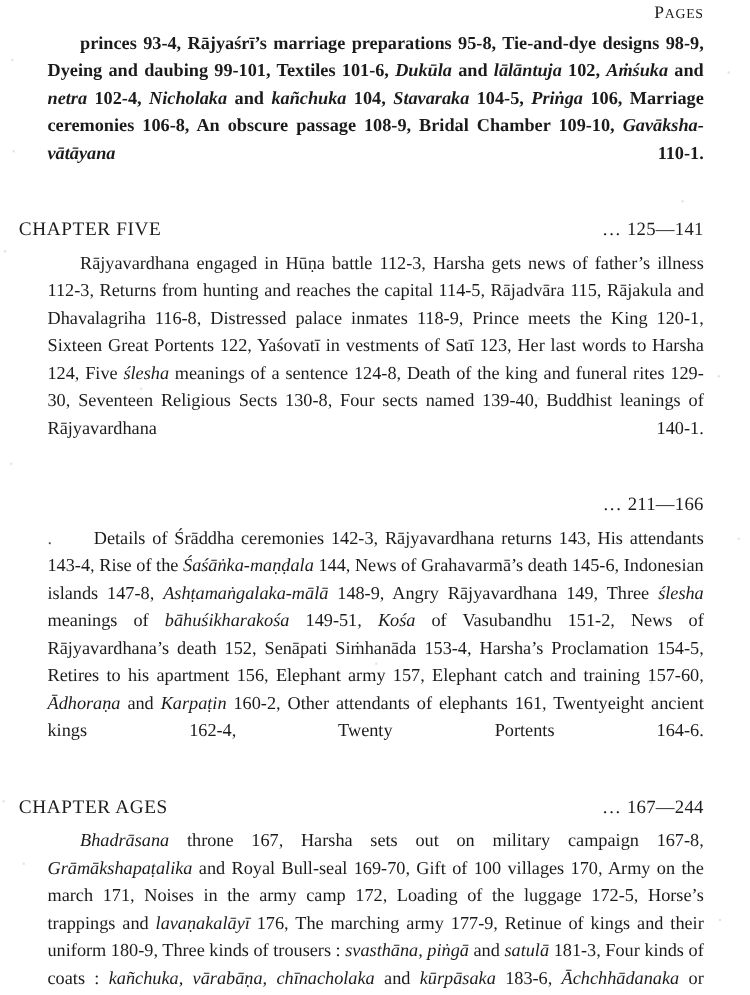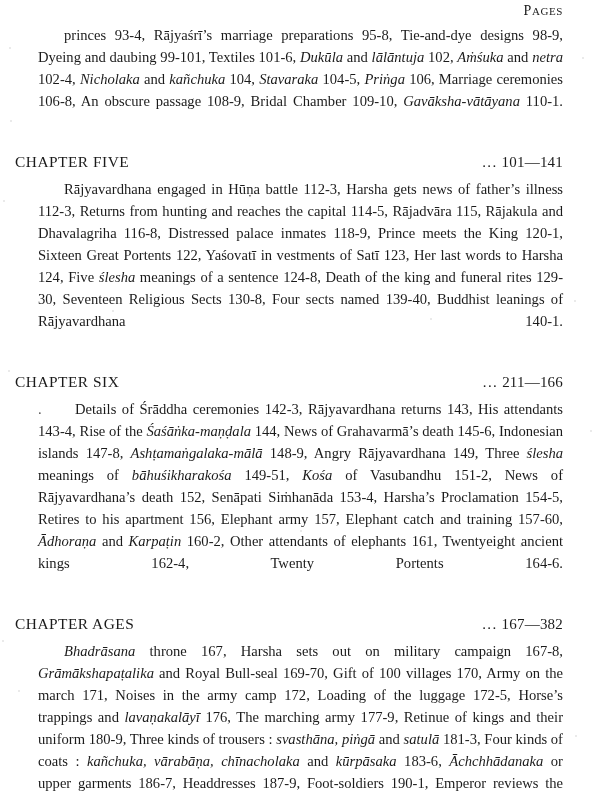--- a/index.html
+++ b/index.html
@@ -52,20 +52,21 @@
     text-align: justify;
     text-justify: inter-word;
     font-size: 14.6px;
     line-height: 22px;
     margin: 0;
     padding: 0 0 0 23px;
     hyphens: none;
   }
   .entry-block.first-block {
     padding-top: 0;
+    font-weight: bold;
   }
   .entry-block .indent {
     display: inline-block;
     width: 26px;
   }
   .entry-block::after {
     content: "";
     display: inline-block;
     width: 100%;
   }
@@ -130,43 +131,42 @@
   <div class="content">
 
     <p class="entry-block first-block">
       <span class="indent"></span><span><span>princes 93-4, Rājyaśrī’s marriage preparations 95-8, Tie-and-dye designs 98-9, Dyeing and daubing 99-101, Textiles 101-6, </span><i>Dukūla</i><span> and </span><i>lālāntuja</i><span> 102, </span><i>Aṁśuka</i><span> and </span><i>netra</i><span> 102-4, </span><i>Nicholaka</i><span> and </span><i>kañchuka</i><span> 104, </span><i>Stavaraka</i><span> 104-5, </span><i>Priṅga</i><span> 106, Marriage ceremonies 106-8, An obscure passage 108-9, Bridal Chamber 109-10, </span><i>Gavāksha-vātāyana</i><span> 110-1.</span></span>
     </p>
 
     <div class="gap-before-chapter"></div>
 
     <div class="chapter-row">
       <span class="chapter-title">CHAPTER FIVE</span>
-      <span class="chapter-pages"><span class="leader">...</span> <span>101—141</span></span>
+      <span class="chapter-pages"><span class="leader">...</span> <span>125—141</span></span>
     </div>
     <div class="gap-after-chapter"></div>
     <p class="entry-block">
       <span class="indent"></span><span><span>Rājyavardhana engaged in Hūṇa battle 112-3, Harsha gets news of father’s illness 112-3, Returns from hunting and reaches the capital 114-5, Rājadvāra 115, Rājakula and Dhavalagriha 116-8, Distressed palace inmates 118-9, Prince meets the King 120-1, Sixteen Great Portents 122, Yaśovatī in vestments of Satī 123, Her last words to Harsha 124, Five </span><i>ślesha</i><span> meanings of a sentence 124-8, Death of the king and funeral rites 129-30, Seventeen Religious Sects 130-8, Four sects named 139-40, Buddhist leanings of Rājyavardhana 140-1.</span></span>
     </p>
 
     <div class="gap-before-chapter"></div>
 
     <div class="chapter-row">
-      <span class="chapter-title">CHAPTER SIX</span>
       <span class="chapter-pages"><span class="leader">...</span> <span>211—166</span></span>
     </div>
     <div class="gap-after-chapter"></div>
     <p class="entry-block">
       <span class="scan-dot">.</span><span class="indent"></span><span><span>Details of Śrāddha ceremonies 142-3, Rājyavardhana returns 143, His attendants 143-4, Rise of the </span><i>Śaśāṅka-maṇḍala</i><span> 144, News of Grahavarmā’s death 145-6, Indonesian islands 147-8, </span><i>Ashṭamaṅgalaka-mālā</i><span> 148-9, Angry Rājyavardhana 149, Three </span><i>ślesha</i><span> meanings of </span><i>bāhuśikharakośa</i><span> 149-51, </span><i>Kośa</i><span> of Vasubandhu 151-2, News of Rājyavardhana’s death 152, Senāpati Siṁhanāda 153-4, Harsha’s Proclamation 154-5, Retires to his apartment 156, Elephant army 157, Elephant catch and training 157-60, </span><i>Ādhoraṇa</i><span> and </span><i>Karpaṭin</i><span> 160-2, Other attendants of elephants 161, Twentyeight ancient kings 162-4, Twenty Portents 164-6.</span></span>
     </p>
 
     <div class="gap-before-chapter"></div>
 
     <div class="chapter-row">
       <span class="chapter-title">CHAPTER AGES</span>
-      <span class="chapter-pages"><span class="leader">...</span> <span>167—382</span></span>
+      <span class="chapter-pages"><span class="leader">...</span> <span>167—244</span></span>
     </div>
     <div class="gap-after-chapter"></div>
     <p class="entry-block">
       <span class="indent"></span><span><i>Bhadrāsana</i><span> throne 167, Harsha sets out on military campaign 167-8, </span><i>Grāmākshapaṭalika</i><span> and Royal Bull-seal 169-70, Gift of 100 villages 170, Army on the march 171, Noises in the army camp 172, Loading of the luggage 172-5, Horse’s trappings and </span><i>lavaṇakalāyī</i><span> 176, The marching army 177-9, Retinue of kings and their uniform 180-9, Three kinds of trousers : </span><i>svasthāna, piṅgā</i><span> and </span><i>satulā</i><span> 181-3, Four kinds of coats : </span><i>kañchuka, vārabāṇa, chīnacholaka</i><span> and </span><i>kūrpāsaka</i><span> 183-6, </span><i>Āchchhādanaka</i><span> or upper garments 186-7, Headdresses 187-9, Foot-soldiers 190-1, Emperor reviews the army 192-3, Babble amongst soldiers 193-4, Low servants 194-5, Rabbit hurt 196-7, Other insets 197-8, Emperor’s conversation with vassal kings 198-9, Alexander and Amazonians 199-200, Geographical data 200, Messenger from Assam 200-1, Bhāskara-</span></span>
     </p>
 
   </div>
 <div class="speckle" style="left: 9px; top: 47px; width: 2px; height: 2px;"></div>
     <div class="speckle" style="left: 10px; top: 120px; width: 2px; height: 2px;"></div>
     <div class="speckle" style="left: 582px; top: 57px; width: 2px; height: 2px;"></div>

